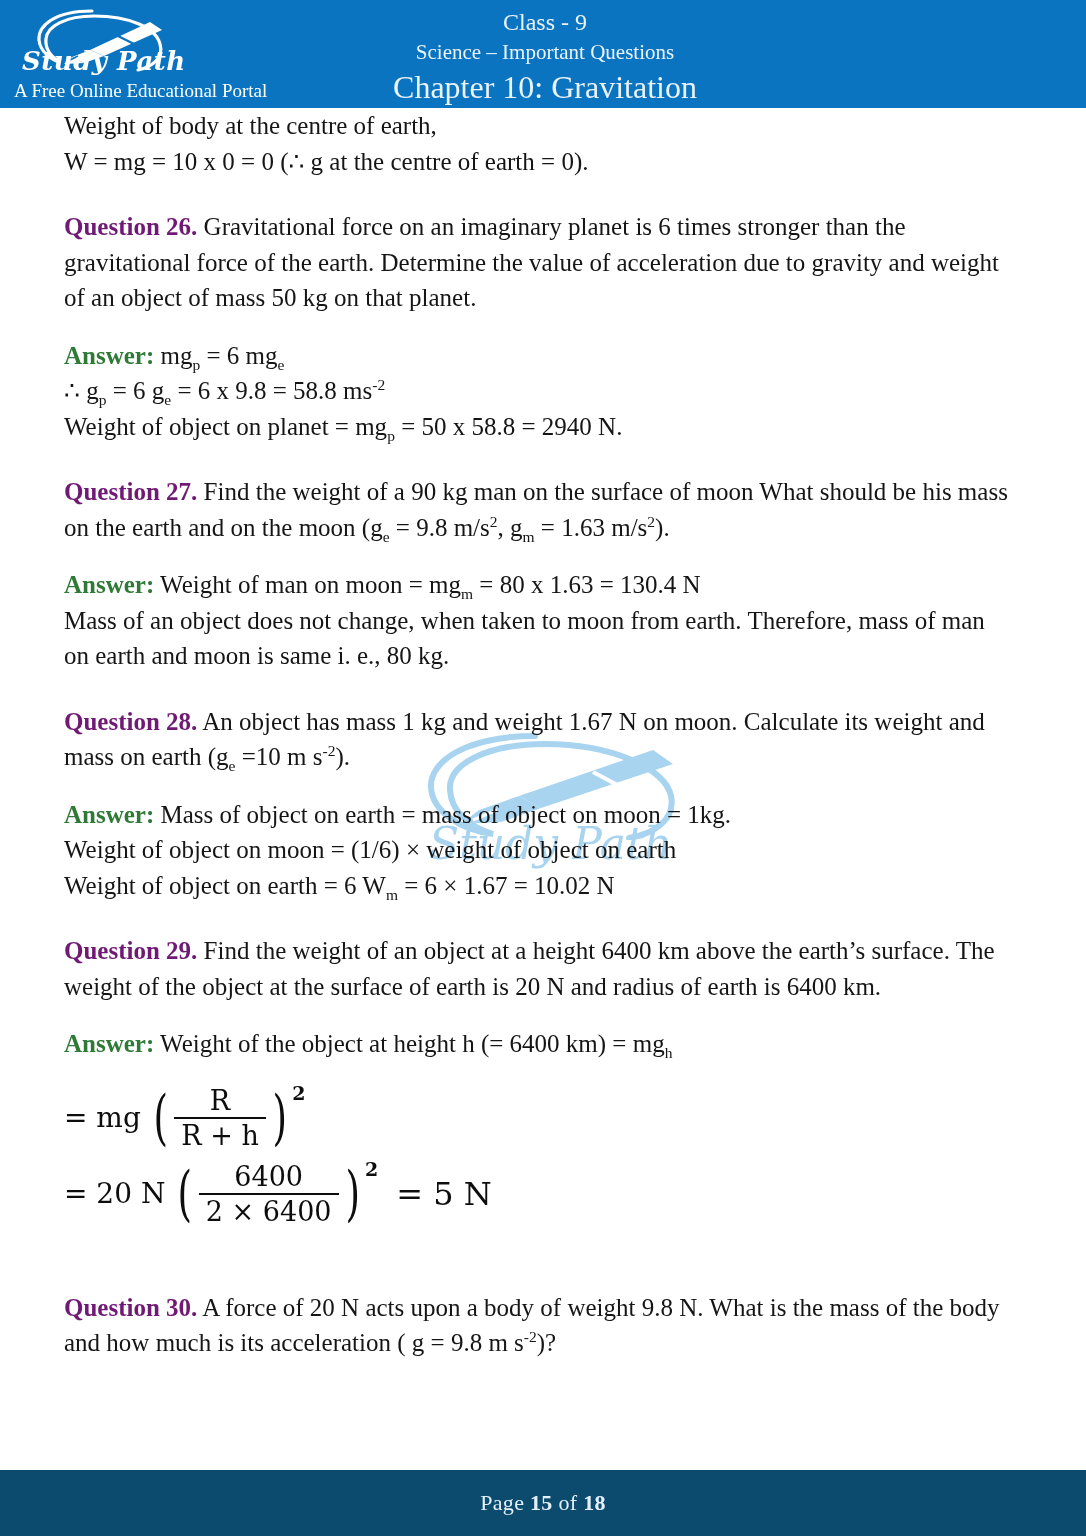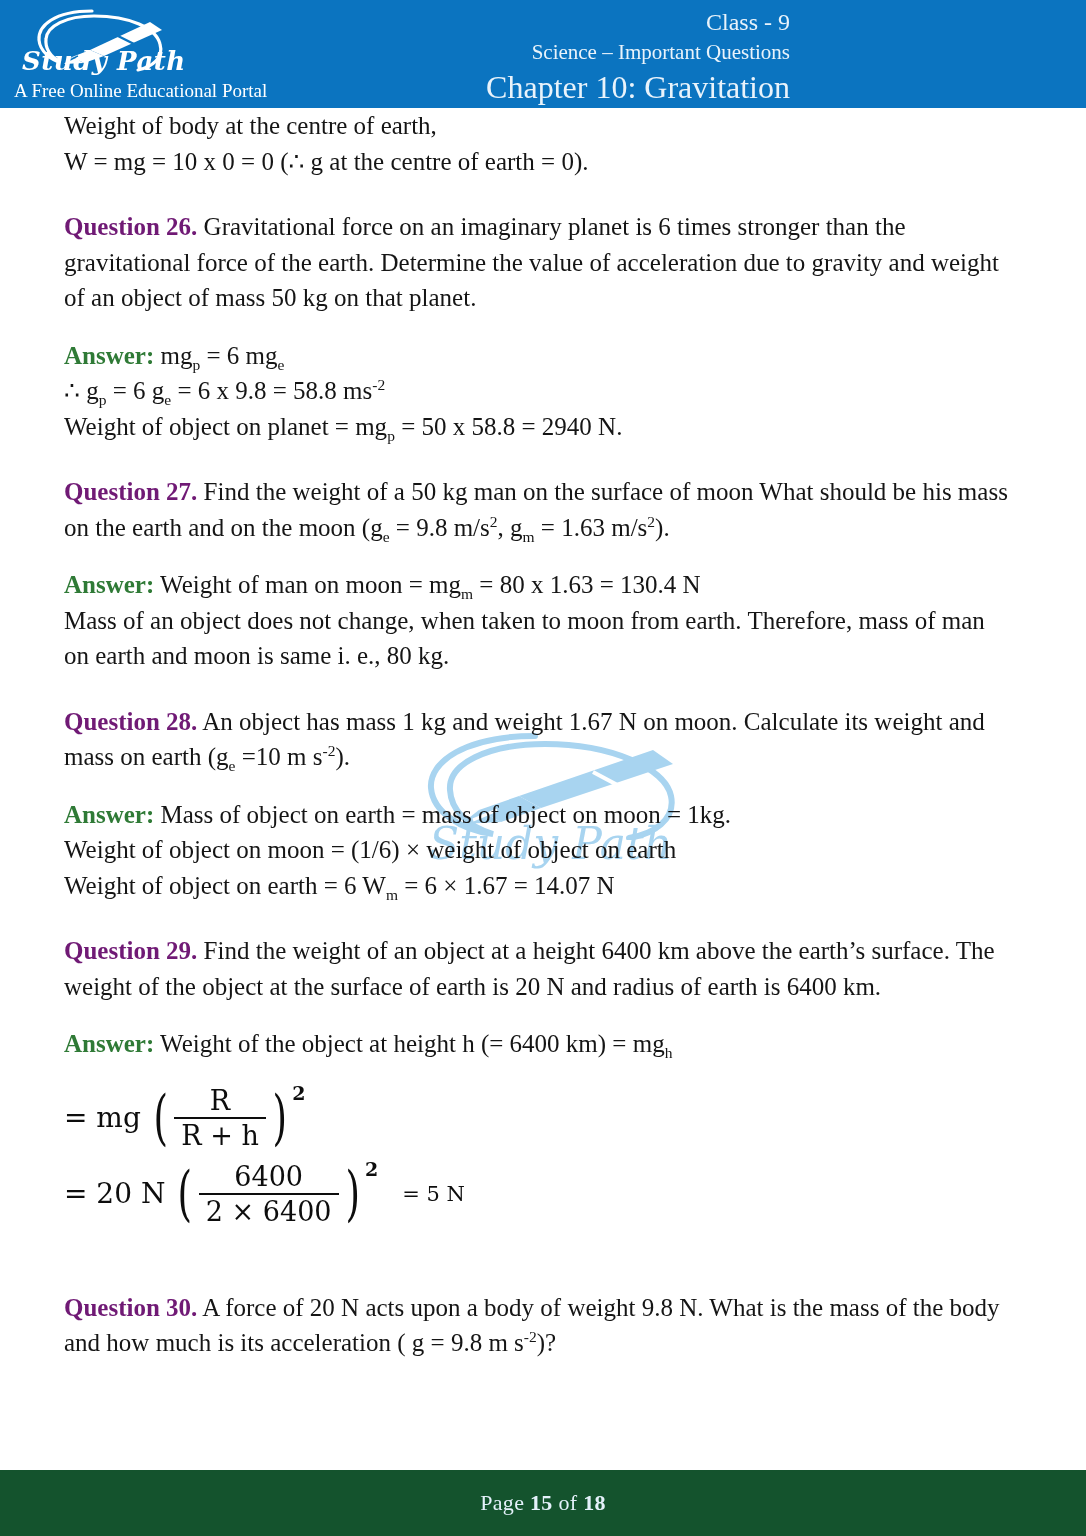--- a/index.html
+++ b/index.html
@@ -68,21 +68,20 @@
     left: 300px;
     top: 6px;
     width: 490px;
     text-align: center;
     color: #e9f3fb;
     font-family: "Liberation Serif", serif;
   }
   .hdr-line {
     line-height: 1.34;
     white-space: nowrap;
-    text-align: right;
   }
   #hdr-class { font-size: 24px; }
   #hdr-subject { font-size: 21px; }
   #hdr-chapter { font-size: 32px; }
 
   
   #watermark {
     position: absolute;
     left: 415px;
     top: 730px;
@@ -167,33 +166,33 @@
     padding: 1px 7px 0 7px;
   }
   .expo {
     font-size: 19px;
     font-weight: bold;
     align-self: flex-start;
     margin-top: 2px;
     margin-left: 1px;
   }
   .math-tail {
-    font-size: 21px;
-    white-space: nowrap;
-    margin-left: 24px;
+    font-size: 32px;
+    white-space: nowrap;
+    margin-left: 18px;
   }
 
   
   #footer {
     position: absolute;
     left: 0;
     bottom: 0;
     width: 1086px;
     height: 66px;
-    background: #14532d;
+    background: #0c4a6e;
     display: flex;
     align-items: center;
     justify-content: center;
   }
   #footer-text {
     font-family: "Liberation Serif", serif;
     font-size: 22px;
     color: #e4f1fa;
     letter-spacing: 0.3px;
   }
@@ -260,21 +259,21 @@
       <span>∴ g</span><sub>p</sub><span> = 6 g</span><sub>e</sub><span> = 6 x 9.8 = 58.8 ms</span><sup>-2</sup>
     </div>
     <div class="para">
       <span>Weight of object on planet = mg</span><sub>p</sub><span> = 50 x 58.8 = 2940 N.</span>
     </div>
 
     <div class="gap-lg"></div>
 
     <div class="para">
       <span class="lbl-question">Question 27.</span>
-      <span>Find the weight of a 50 kg man on the surface of moon What should be his mass on the earth and on the moon (g</span><sub>e</sub><span> = 9.8 m/s</span><sup>2</sup><span>, g</span><sub>m</sub><span> = 1.63 m/s</span><sup>2</sup><span>).</span>
+      <span>Find the weight of a 90 kg man on the surface of moon What should be his mass on the earth and on the moon (g</span><sub>e</sub><span> = 9.8 m/s</span><sup>2</sup><span>, g</span><sub>m</sub><span> = 1.63 m/s</span><sup>2</sup><span>).</span>
     </div>
 
     <div class="gap-md"></div>
 
     <div class="para">
       <span class="lbl-answer">Answer:</span>
       <span>Weight of man on moon = mg</span><sub>m</sub><span> = 80 x 1.63 = 130.4 N</span>
     </div>
     <div class="para">Mass of an object does not change, when taken to moon from earth. Therefore, mass of man on earth and moon is same i. e., 80 kg.</div>
 
@@ -286,21 +285,21 @@
     </div>
 
     <div class="gap-md"></div>
 
     <div class="para">
       <span class="lbl-answer">Answer:</span>
       <span>Mass of object on earth = mass of object on moon = 1kg.</span>
     </div>
     <div class="para">Weight of object on moon = (1/6) × weight of object on earth</div>
     <div class="para">
-      <span>Weight of object on earth = 6 W</span><sub>m</sub><span> = 6 × 1.67 = 14.07 N</span>
+      <span>Weight of object on earth = 6 W</span><sub>m</sub><span> = 6 × 1.67 = 10.02 N</span>
     </div>
 
     <div class="gap-lg"></div>
 
     <div class="para">
       <span class="lbl-question">Question 29.</span>
       <span>Find the weight of an object at a height 6400 km above the earth’s surface. The weight of the object at the surface of earth is 20 N and radius of earth is 6400 km.</span>
     </div>
 
     <div class="gap-md"></div>

